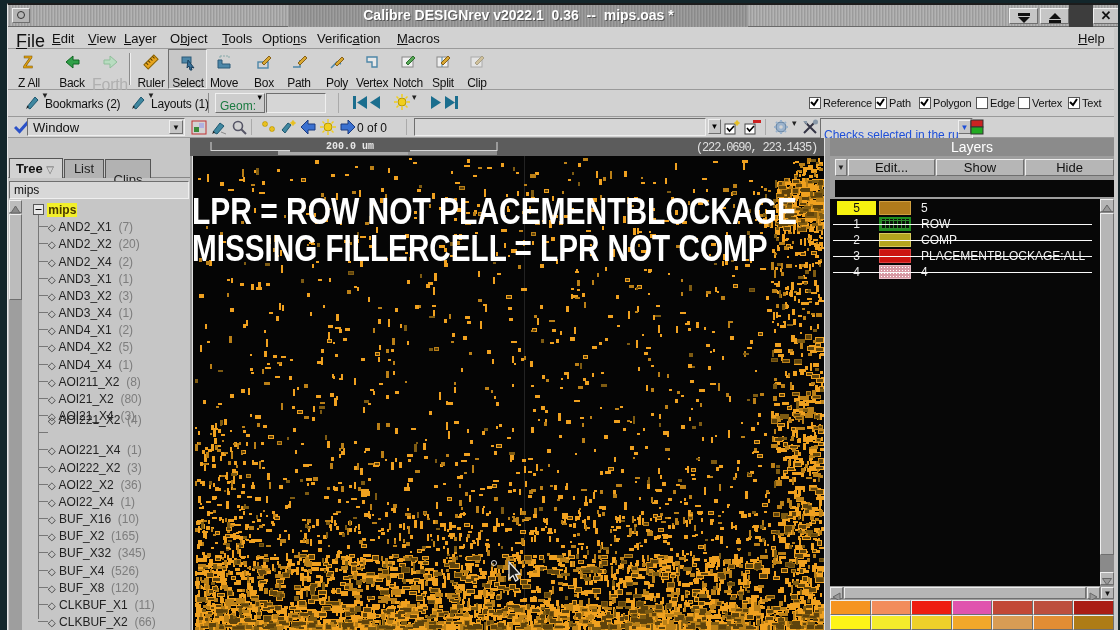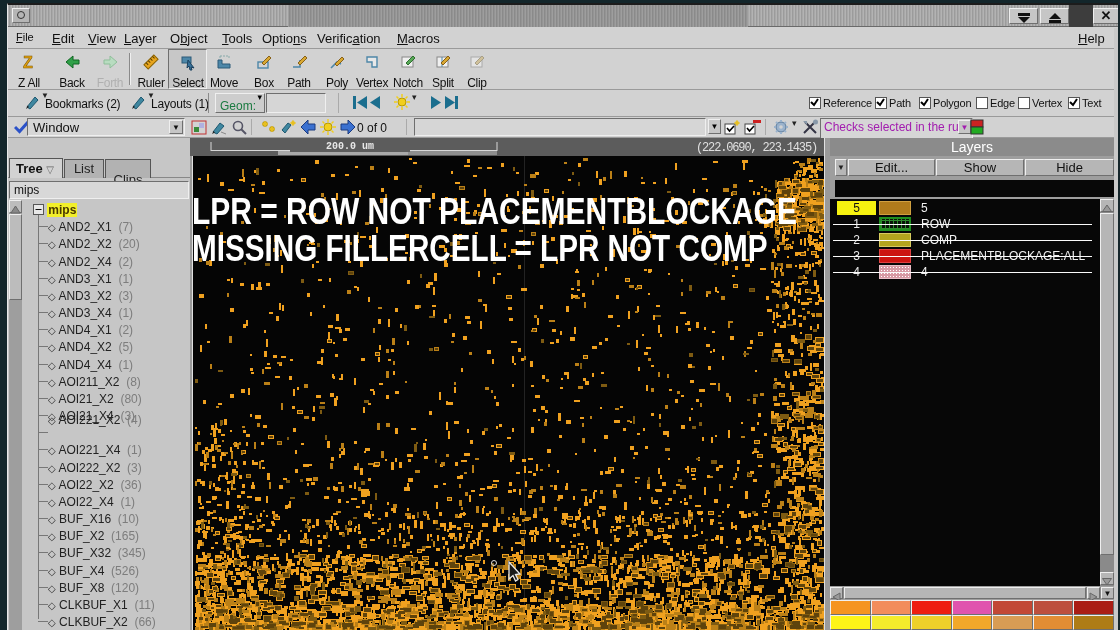--- a/index.html
+++ b/index.html
@@ -8,35 +8,36 @@
 .sunken{border-top:1px solid #6f6f6f;border-left:1px solid #6f6f6f;border-bottom:1px solid #efefef;border-right:1px solid #efefef}
 .hdr{background:#8b8b8b;color:#fff;text-align:center;font-size:14px;line-height:18px}
 </style></head><body>
 <div class="ab" style="left:7px;top:3px;width:1113px;height:627px;background:#d2d2d2;border-top:2px solid #1c1c1c;border-left:1px solid #e8e8e8"></div>
 <div class="ab" style="left:8px;top:5px;width:1112px;height:22px;
 background:repeating-linear-gradient(90deg,#b3b3b3 0 1px,#9b9b9b 1px 2px,#a8a8a8 2px 3px);border-bottom:1px solid #6a6a6a">
 <div class="ab" style="left:4px;top:3px;width:18px;height:15px;background:#b5b5b5"></div>
 <div class="ab raised" style="left:4px;top:3px;width:18px;height:15px"></div>
 <div class="ab" style="left:9px;top:6px;width:8px;height:8px;border:1.5px solid #333;border-radius:50%"></div>
 <div class="ab" style="left:280px;top:0px;width:460px;height:22px;background:repeating-linear-gradient(90deg,#9e9e9e 0 1px,#8a8a8a 1px 2px,#949494 2px 3px)"></div>
+<div class="ab" style="left:0;top:2px;width:1021px;text-align:center;font-weight:bold;font-size:14px;color:#fff;text-shadow:1px 1px 0 #555">Calibre DESIGNrev v2022.1&nbsp; 0.36&nbsp; --&nbsp; mips.oas *</div>
 <div class="ab raised" style="left:1001px;top:3px;width:29px;height:16px;background:#c6c6c6;text-align:center">
  <svg width="16" height="11" style="margin-top:1px">
         <rect x="2" y="1" width="12" height="3" fill="#111"></rect>
         <path d="M2 5h12l-6 6z" fill="#111"></path>
       </svg></div>
 <div class="ab raised" style="left:1032px;top:3px;width:29px;height:16px;background:#c6c6c6;text-align:center">
  <svg width="16" height="11" style="margin-top:1px">
         <path d="M2 7h12l-6 -6z" fill="#111"></path>
         <rect x="2" y="8" width="12" height="3" fill="#111"></rect>
       </svg></div>
 <div class="ab" style="left:1061px;top:0px;width:24px;height:22px;background:#3d3d3d"></div>
 <div class="ab raised" style="left:1085px;top:3px;width:26px;height:16px;background:#c6c6c6;color:#111;font-weight:bold;text-align:center;font-size:13px;line-height:14px">✕</div>
 </div>
 <div class="ab" style="left:8px;top:27px;width:1112px;height:22px;background:#d2d2d2;border-bottom:1px solid #9a9a9a">
-<span class="ab" style="left:8px;top:4px;font-size:11px;color:#111"><span style="text-decoration:underline">F</span>ile</span>
+<span class="ab" style="left:8px;top:4px;font-size:18px;color:#111"><span style="text-decoration:underline">F</span>ile</span>
 <span class="ab" style="left:44px;top:4px;font-size:13px;color:#111"><span style="text-decoration:underline">E</span>dit</span>
 <span class="ab" style="left:80px;top:4px;font-size:13px;color:#111"><span style="text-decoration:underline">V</span>iew</span>
 <span class="ab" style="left:116px;top:4px;font-size:13px;color:#111"><span style="text-decoration:underline">L</span>ayer</span>
 <span class="ab" style="left:162px;top:4px;font-size:13px;color:#111">O<span style="text-decoration:underline">b</span>ject</span>
 <span class="ab" style="left:214px;top:4px;font-size:13px;color:#111"><span style="text-decoration:underline">T</span>ools</span>
 <span class="ab" style="left:254px;top:4px;font-size:13px;color:#111">Optio<span style="text-decoration:underline">n</span>s</span>
 <span class="ab" style="left:309px;top:4px;font-size:13px;color:#111">Verific<span style="text-decoration:underline">a</span>tion</span>
 <span class="ab" style="left:389px;top:4px;font-size:13px;color:#111"><span style="text-decoration:underline">M</span>acros</span>
 <span class="ab" style="left:1070px;top:4px;font-size:13px;color:#111"><span style="text-decoration:underline">H</span>elp</span>
 </div>
@@ -47,21 +48,21 @@
       <text x="2" y="14" font-family="Liberation Sans" font-size="16" font-weight="bold" fill="#e0a010" stroke="#7a5500" stroke-width="0.5">Z</text>
     </svg>
 <div class="ab" style="left:-9px;top:27px;width:60px;text-align:center;font-size:12px;letter-spacing:-0.3px;color:#111">Z All</div>
 <svg class="ab" style="left:56px;top:5px" width="17" height="17">
       <path d="M9 2 L2 8 L9 14 L9 10 L15 10 L15 6 L9 6 Z" fill="#2fa048" stroke="#116622" stroke-width="1"></path>
     </svg>
 <div class="ab" style="left:34px;top:27px;width:60px;text-align:center;font-size:12px;letter-spacing:-0.3px;color:#111">Back</div>
 <svg class="ab" style="left:94px;top:5px" width="17" height="17">
       <path d="M8 2 L15 8 L8 14 L8 10 L2 10 L2 6 L8 6 Z" fill="#b8dcc0" stroke="#8fbf9a" stroke-width="1"></path>
     </svg>
-<div class="ab" style="left:72px;top:27px;width:60px;text-align:center;font-size:12px;letter-spacing:-0.3px;color:#b0b0b0">Forth</div>
+<div class="ab" style="left:72px;top:27px;width:60px;text-align:center;font-size:16px;letter-spacing:-0.3px;color:#b0b0b0">Forth</div>
 <svg class="ab" style="left:135px;top:5px" width="17" height="17">
       <g transform="rotate(-45 8 8)">
         <rect x="1" y="5" width="14" height="6" fill="#e8a51e" stroke="#8a6200"></rect>
         <path d="M4 5v3M7 5v3M10 5v3M13 5v3" stroke="#5a4000"></path>
       </g>
     </svg>
 <div class="ab" style="left:113px;top:27px;width:60px;text-align:center;font-size:12px;letter-spacing:-0.3px;color:#111">Ruler</div>
 <svg class="ab" style="left:172px;top:5px" width="17" height="17">
       <rect x="2" y="3" width="9" height="6" fill="#4d87a8" stroke="#2d5a78"></rect>
       <path d="M8 6 L14 14 L11 13 L12 16 L10 16 L9 12 L7 14 Z" fill="#39729a" stroke="#19405e"></path>
@@ -239,21 +240,21 @@
         <path d="M8 1v2M8 13v2M1 8h2M13 8h2M3 3l1.5 1.5M11.5 11.5L13 13M13 3l-1.5 1.5M4.5 11.5L3 13"></path>
       </g>
       <circle cx="8" cy="8" r="1.8" fill="#d2d2d2"></circle>
     </svg>
 <div class="ab" style="left:784px;top:1px;font-size:9px;color:#222">▾</div>
 <svg class="ab" style="left:794px;top:2px" width="17" height="17">
       <path d="M2 14 L13 3 M3 3 L14 14" stroke="#334" stroke-width="2"></path>
       <path d="M1 2 l4 0 0 4 Z" fill="#8899aa"></path>
       <circle cx="13.5" cy="3" r="2.5" fill="#8899aa"></circle>
     </svg>
-<div class="ab sunken" style="left:812px;top:1px;width:153px;height:29px;background:#d6d6d6;font-size:12px;color:#a21caf;padding:1px 0 0 3px;white-space:nowrap;overflow:hidden">Checks selected in the ru<span class="ab raised" style="right:1px;top:1px;width:13px;height:14px;background:#c6c6c6;font-size:8px;text-align:center;line-height:13px">▼</span></div>
+<div class="ab sunken" style="left:812px;top:1px;width:153px;height:29px;background:#d6d6d6;font-size:12px;color:#1d4ed8;padding:9px 0 0 3px;white-space:nowrap;overflow:hidden">Checks selected in the ru<span class="ab raised" style="right:1px;top:1px;width:13px;height:14px;background:#c6c6c6;font-size:8px;text-align:center;line-height:13px">▼</span></div>
 <svg class="ab" style="left:962px;top:2px" width="15" height="16">
       <rect x="1" y="1" width="12" height="7" fill="#cc2222" stroke="#333"></rect>
       <rect x="1" y="8" width="12" height="7" fill="#22aa22" stroke="#333"></rect>
     </svg>
 </div>
 <div class="ab" style="left:8px;top:138px;width:182px;height:492px;background:#c6c6c6">
 <div class="ab" style="left:0;top:19px;width:182px;height:21px;background:#c6c6c6;border-bottom:1px solid #888"></div>
 <div class="ab" style="left:1px;top:20px;width:54px;height:20px;background:#d2d2d2;border:1px solid #555;border-bottom:none;font-weight:bold;font-size:13px;color:#111;text-align:left;padding:2px 0 0 6px">Tree <span style="font-weight:normal;color:#666;font-size:10px">▽</span></div>
 <div class="ab" style="left:56px;top:21px;width:40px;height:19px;background:#b2b2b2;border:1px solid #555;border-bottom:none;font-size:13px;color:#222;text-align:center;padding-top:1px">List</div>
 <div class="ab" style="left:97px;top:21px;width:46px;height:19px;background:#b2b2b2;border:1px solid #555;border-bottom:none;font-size:13px;color:#222;text-align:center;padding-top:12px">Clips</div>

